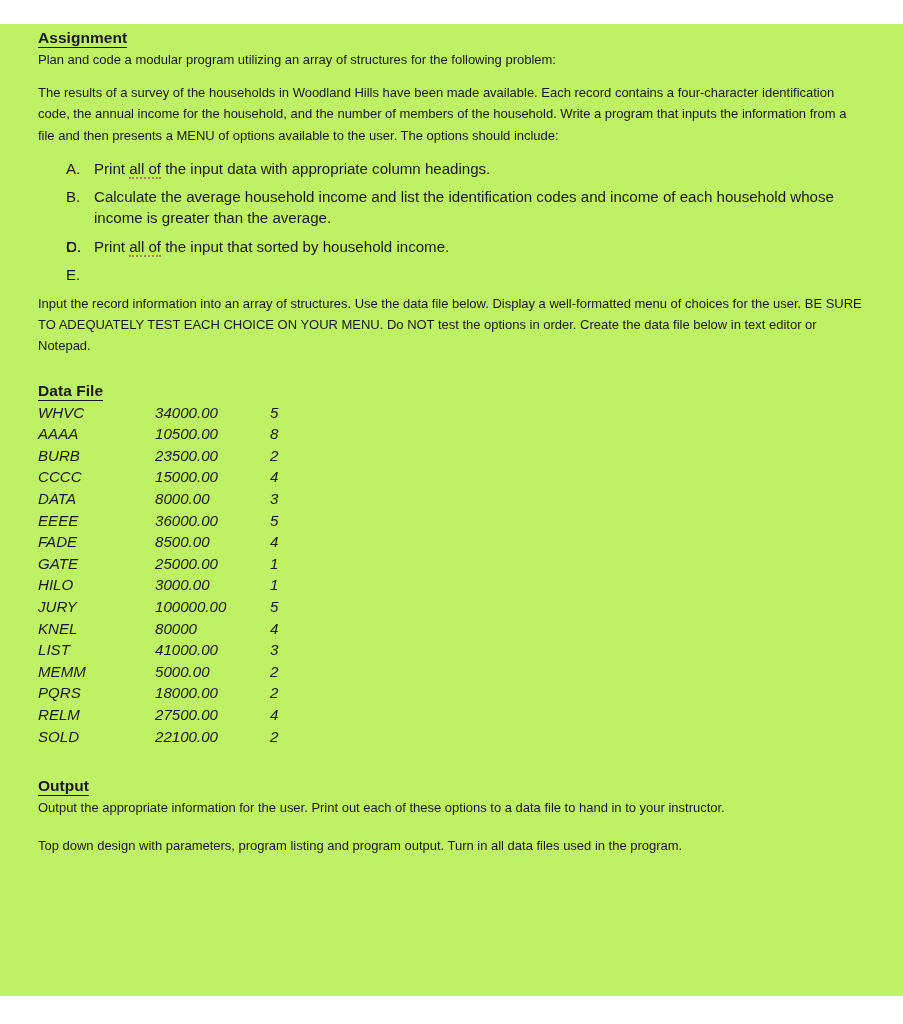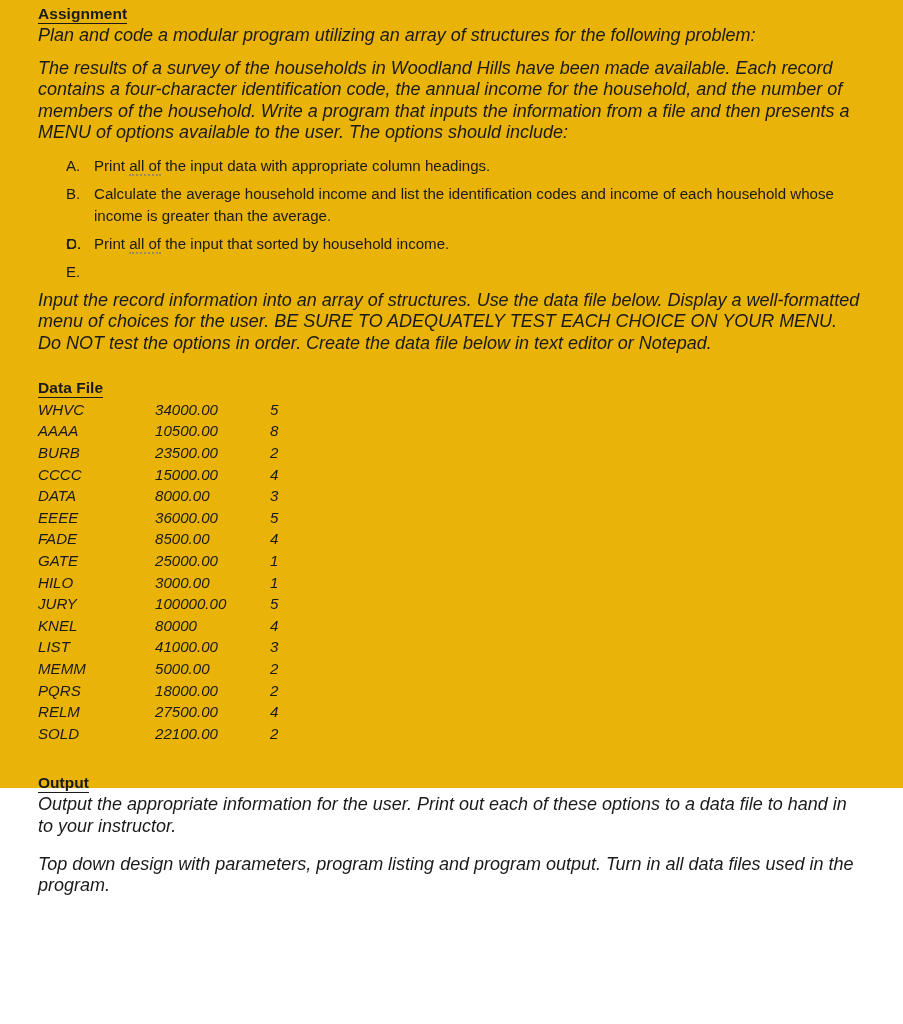--- a/index.html
+++ b/index.html
@@ -13,48 +13,48 @@
     height: 1024px;
     font-family: "Liberation Sans", sans-serif;
     color: #1a1a1a;
     -webkit-font-smoothing: antialiased;
     overflow: hidden;
   }
 
   .page {
     position: relative;
     width: 903px;
-    height: 788px;
+    height: 972px;
     box-sizing: border-box;
     padding: 4px 38px 0 38px;
-    background: #eab308;
+    background: #bef264;
+    margin-top: 24px;
   }
 
   
   .section-heading {
     font-size: 15.5px;
     font-weight: bold;
     line-height: 19px;
     margin: 0 0 1px 0;
     display: inline-block;
     border-bottom: 1.6px solid #1a1a1a;
     padding-bottom: 0px;
     letter-spacing: 0.05px;
   }
   .heading-wrap { margin: 0; padding: 0; line-height: 20px; }
 
   
   .body-text {
-    font-size: 18px;
+    font-size: 13px;
     line-height: 21.2px;
     margin: 0;
     padding: 0;
     max-width: 830px;
     letter-spacing: -0.01px;
-    font-style: italic;
   }
   .body-text.wide { max-width: 832px; }
   .gap-sm { height: 12px; }
   .gap-md { height: 17px; }
   .gap-lg { height: 24px; }
   .gap-xl { height: 29px; }
 
   
   .letter-list {
     margin: 0;

